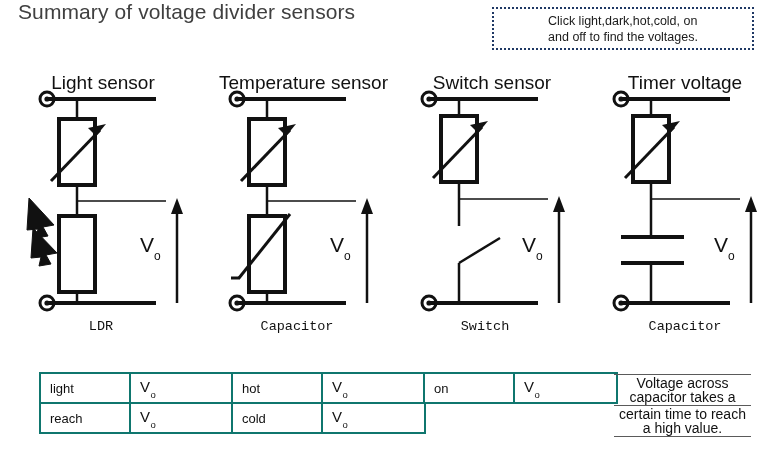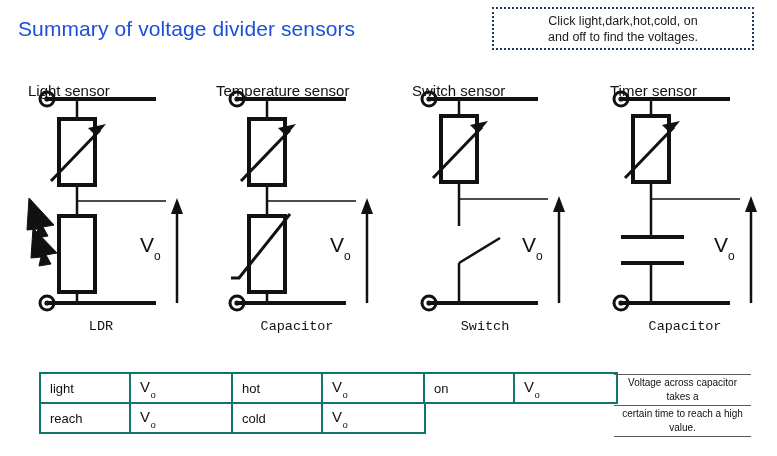--- a/index.html
+++ b/index.html
@@ -15,23 +15,23 @@
     width: 777px;
     height: 456px;
     background: #ffffff;
     overflow: hidden;
   }
 
   
   #title {
     position: absolute;
     left: 18px;
-    top: 17px;
+    top: 0;
     font-size: 21px;
-    color: #1d4ed8;
+    color: #404040;
     white-space: nowrap;
     letter-spacing: 0.1px;
   }
 
   
   #callout {
     position: absolute;
     left: 492px;
     top: 7px;
     width: 262px;
@@ -40,41 +40,42 @@
     background: #ffffff;
     display: flex;
     align-items: center;
     justify-content: center;
     box-sizing: border-box;
   }
   #callout .ctext {
     font-size: 12.5px;
     color: #1a1a1a;
     line-height: 16px;
-    text-align: center;
+    text-align: left;
     padding: 0 6px;
   }
 
   
   .panel {
     position: absolute;
     top: 68px;
     width: 190px;
     height: 290px;
   }
   .panel.p1 { left: 18px; }
   .panel.p2 { left: 208px; }
   .panel.p3 { left: 400px; }
   .panel.p4 { left: 592px; }
 
   .sensor-title {
     position: absolute;
-    top: 14px;
+    top: 4px;
     width: 100%;
-    font-size: 15px;
+    text-align: center;
+    font-size: 19px;
     color: #111111;
     white-space: nowrap;
   }
   .panel.p1 .sensor-title { left: 10px; width: 150px; }
   .panel.p2 .sensor-title { left: 8px; width: 175px; }
   .panel.p3 .sensor-title { left: 12px; width: 160px; }
   .panel.p4 .sensor-title { left: 18px; width: 150px; }
 
   .component-name {
     position: absolute;
@@ -131,21 +132,21 @@
     left: 614px;
     top: 374px;
     width: 137px;
     border-collapse: collapse;
   }
   #cap-note td {
     border-top: 1px solid #5a5a5a;
     border-bottom: 1px solid #5a5a5a;
     border-left: none;
     border-right: none;
-    font-size: 10px;
+    font-size: 14px;
     line-height: 14px;
     color: #111111;
     text-align: center;
     padding: 1px 2px;
   }
 
   
   .vo-label {
     position: absolute;
     font-size: 21px;
@@ -261,21 +262,21 @@
       <line x1="159" y1="217" x2="159" y2="121" stroke="#111" stroke-width="2.5"></line>
       <polygon points="159,110 153,126 165,126" fill="#111"></polygon>
     </svg>
     <div class="vo-label" style="left:122px; top:165px;">
       <span>V</span><span class="sub">o</span>
     </div>
     <div class="component-name">Switch</div>
   </div>
 
   <div class="panel p4">
-    <div class="sensor-title">Timer sensor</div>
+    <div class="sensor-title">Timer voltage</div>
     <svg class="circuit-svg" width="185" height="230" viewBox="0 0 185 230">
       <line x1="30" y1="13" x2="138" y2="13" stroke="#111" stroke-width="4"></line>
       <circle cx="29" cy="13" r="7" fill="none" stroke="#111" stroke-width="3"></circle>
       <circle cx="29" cy="13" r="2.6" fill="#111"></circle>
       <line x1="59" y1="13" x2="59" y2="30" stroke="#111" stroke-width="2.5"></line>
       <rect x="41" y="30" width="36" height="66" fill="#fff" stroke="#111" stroke-width="4"></rect>
       <line x1="33" y1="92" x2="82" y2="41" stroke="#111" stroke-width="3"></line>
       <polygon points="88,35 70,39 78,47" fill="#111"></polygon>
       <line x1="59" y1="96" x2="59" y2="151" stroke="#111" stroke-width="2.5"></line>
       <line x1="59" y1="113" x2="148" y2="113" stroke="#111" stroke-width="1.6"></line>

